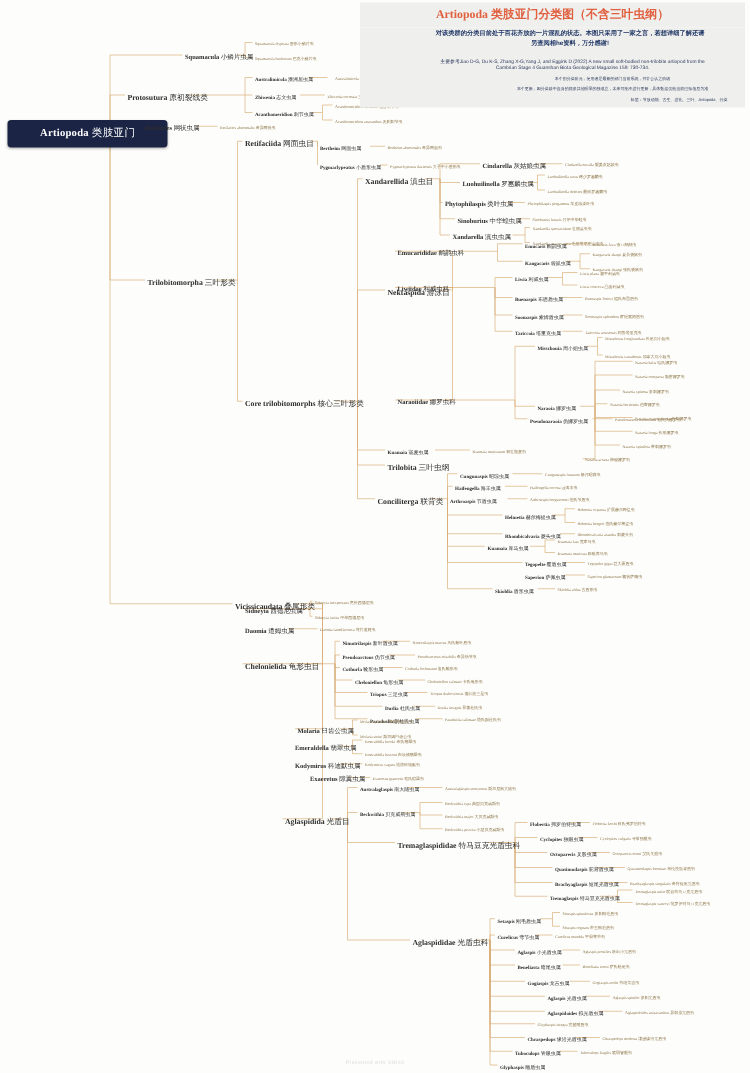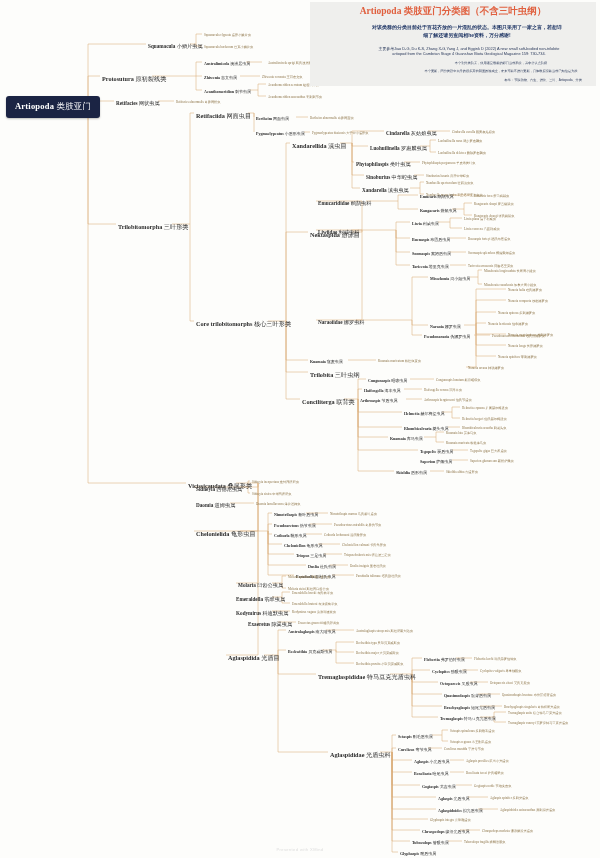--- a/index.html
+++ b/index.html
@@ -12,21 +12,21 @@
   }
   .canvas{position:absolute;left:0;top:0;width:600px;height:858px;}
   svg.links{position:absolute;left:0;top:0;width:600px;height:858px;pointer-events:none;}
 
   
   .root-node{
     position:absolute;
     background:#1b2444;
     color:#fff;
     border-radius:3px;
-    padding:5px 9px;
+    padding:5px 26px;
     font-size:8.5px;
     letter-spacing:.2px;
     white-space:nowrap;
     box-shadow:0 1px 2px rgba(0,0,0,.25);
   }
   .root-node .lat{font-weight:bold;font-family:"Liberation Serif",serif;}
   .root-node .cn{font-family:"Liberation Sans",sans-serif;}
 
   
   .n{
@@ -39,21 +39,21 @@
   .n .cn{font-family:"Liberation Sans",sans-serif;color:#2e2e2e;}
   .n .sp{font-family:"Liberation Serif",serif;font-style:normal;color:#8e7549;}
   .n .spcn{font-family:"Liberation Sans",sans-serif;color:#8e7549;}
   .L2{font-size:6.2px;}
   .L3{font-size:5.2px;}
   .L4{font-size:4.0px;}
   .L5{font-size:3.2px;}
 
   
   .info-panel{
-    position:absolute;right:4px;top:2px;width:286px;
+    position:absolute;right:4px;top:2px;width:308px;
   }
   .info-title{
     text-align:center;
     color:#e0603f;
     font-family:"Liberation Serif",serif;
     font-size:9.5px;
     font-weight:bold;
     padding:3px 0 4px 0;
     background:#efefed;
   }

